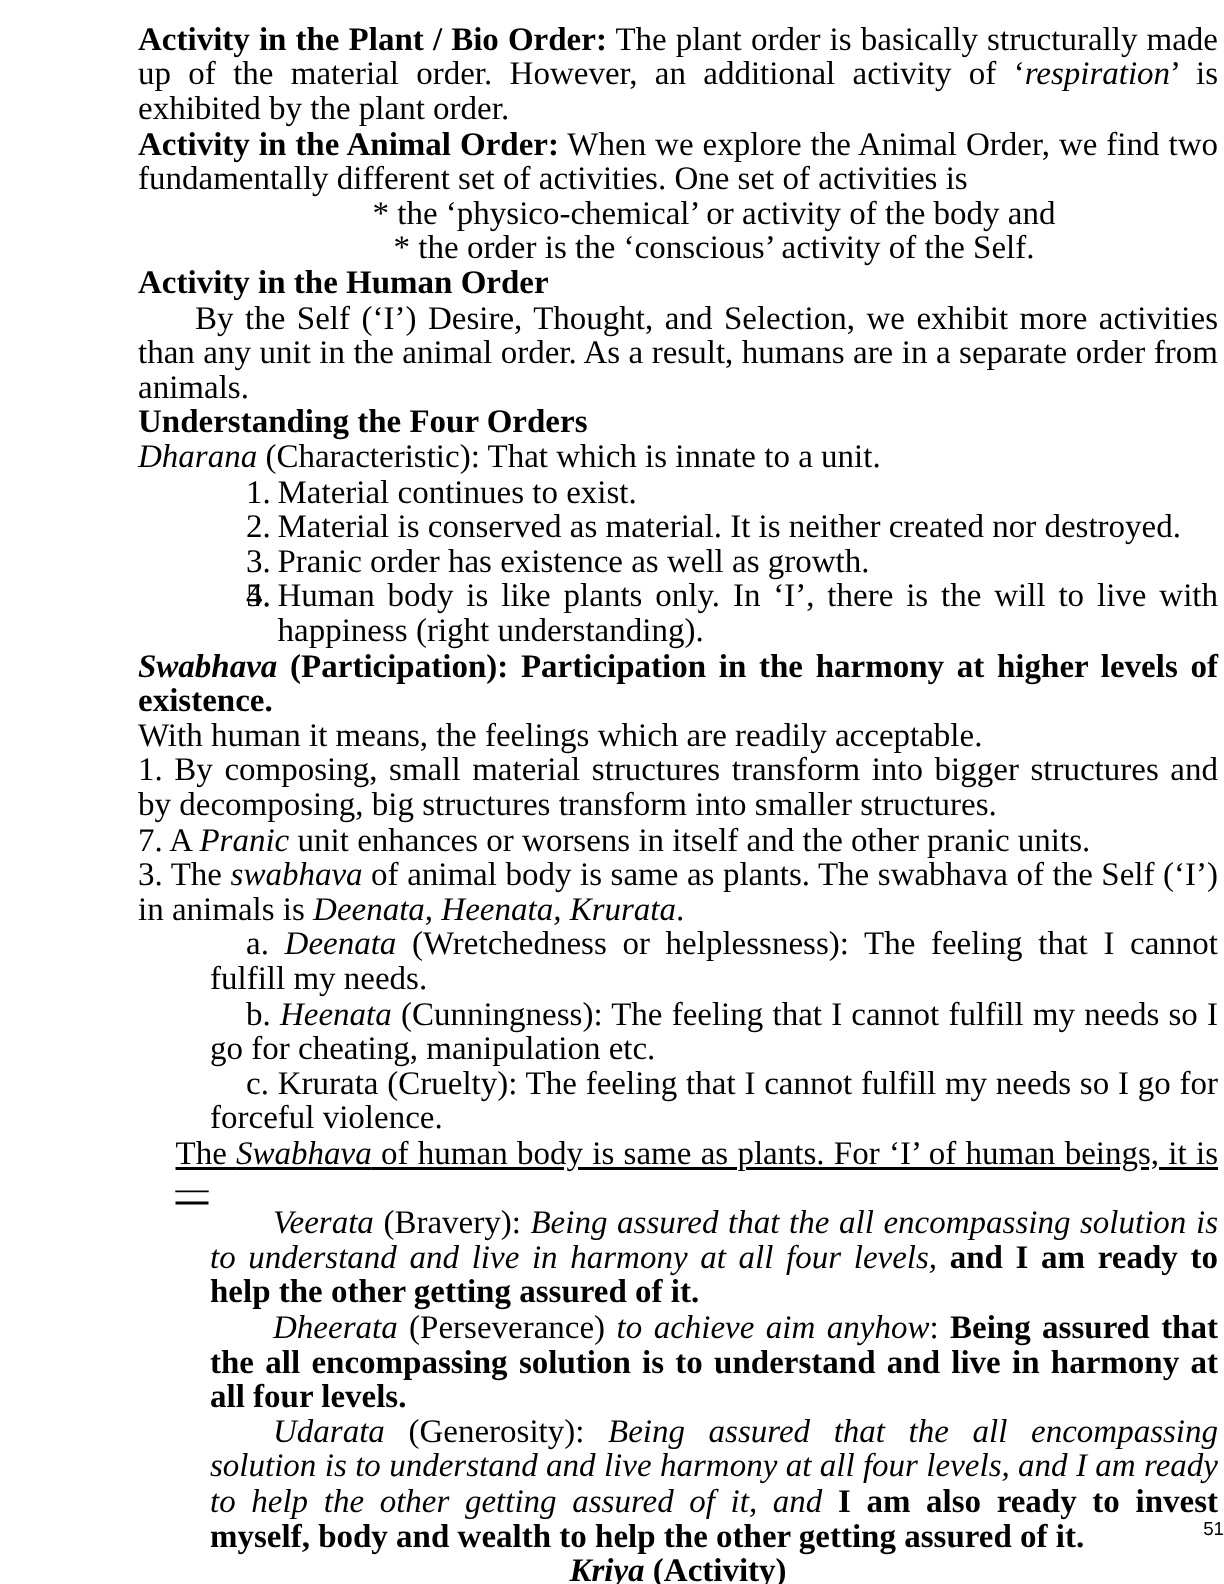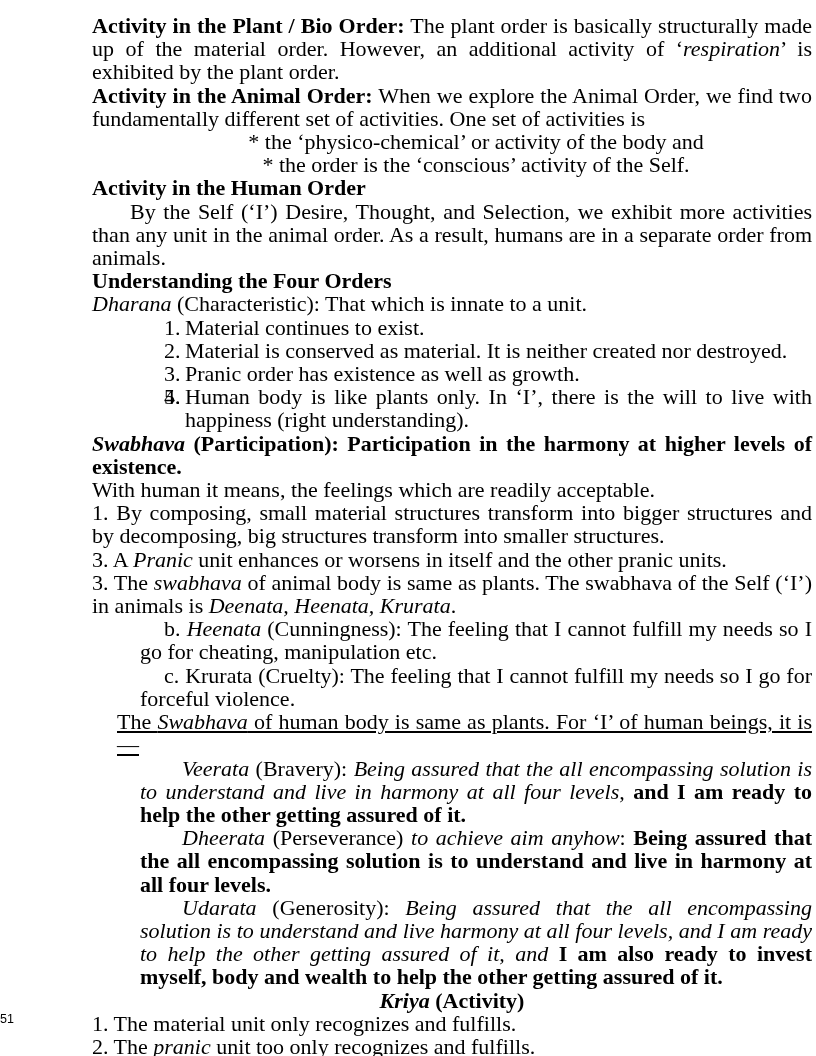--- a/index.html
+++ b/index.html
@@ -99,21 +99,21 @@
 
   .plainlist {
     text-align: left;
   }
 
   .page-number {
     position: absolute;
     left: 0;
     top: 1012px;
     width: 816px;
-    text-align: left;
+    text-align: right;
     font-family: "Liberation Sans", "DejaVu Sans", sans-serif;
     font-size: 12.5px;
     color: #000000;
   }
 </style>
 </head>
 <body>
 
 <div class="page">
   <div class="content">
@@ -135,23 +135,24 @@
       <li><span class="mark">1.</span><span>Material continues to exist.</span></li>
       <li><span class="mark">2.</span><span>Material is conserved as material. It is neither created nor destroyed.</span></li>
       <li><span class="mark">3.</span><span>Pranic order has existence as well as growth.</span></li>
       <li><span class="mark">4.</span></li>
       <li><span class="mark">5.</span><span>Human body is like plants only. In ‘I’, there is the will to live with happiness (right understanding).</span></li>
     </ul>
 
     <p class="para"><span class="bi">Swabhava</span><span class="b"> (Participation): Participation in the harmony at higher levels of existence.</span></p>
     <p class="para">With human it means, the feelings which are readily acceptable.</p>
     <p class="para">1. By composing, small material structures transform into bigger structures and by decomposing, big structures transform into smaller structures.</p>
-    <p class="para"><span>3. A </span><span class="i">Pranic</span><span> unit enhances or worsens in itself and the other pranic  units.</span></p>
+    <p class="para"><span>7. A </span><span class="i">Pranic</span><span> unit enhances or worsens in itself and the other pranic  units.</span></p>
     <p class="para"><span>3. The </span><span class="i">swabhava</span><span> of animal body is same as plants. The swabhava of the Self (‘I’) in animals is </span><span class="i">Deenata, Heenata, Krurata</span><span>.</span></p>
 
+    <p class="alpha-item"><span>a. </span><span class="i">Deenata</span><span> (Wretchedness or helplessness): The feeling that I cannot fulfill my needs.</span></p>
     <p class="alpha-item"><span>b. </span><span class="i">Heenata</span><span> (Cunningness): The feeling that I cannot fulfill my needs so I go for cheating, manipulation etc.</span></p>
     <p class="alpha-item">c. Krurata (Cruelty): The feeling that I cannot fulfill my needs so I go for forceful violence.</p>
 
     <p class="sub-line"><span>The </span><span class="i">Swabhava</span><span> of human body is same as plants. For ‘I’ of human beings, it is—</span></p>
 
     <p class="deep-block"><span class="i">Veerata</span><span> (Bravery): </span><span class="i">Being assured that the all encompassing solution is to understand and live in harmony at all four levels,</span><span class="b"> and I am ready to help the other getting assured of it.</span></p>
 
     <p class="deep-block"><span class="i">Dheerata</span><span> (Perseverance) </span><span class="i">to achieve aim anyhow</span><span>: </span><span class="b">Being assured that the all encompassing solution is to understand and live in harmony at all four levels.</span></p>
 
     <p class="deep-block"><span class="i">Udarata</span><span> (Generosity): </span><span class="i">Being assured that the all encompassing solution is to understand and live harmony at all four levels, and I am ready to help the other getting assured of it, and</span><span class="b"> I am also ready to invest myself, body and wealth to help the other getting assured of it.</span></p>

